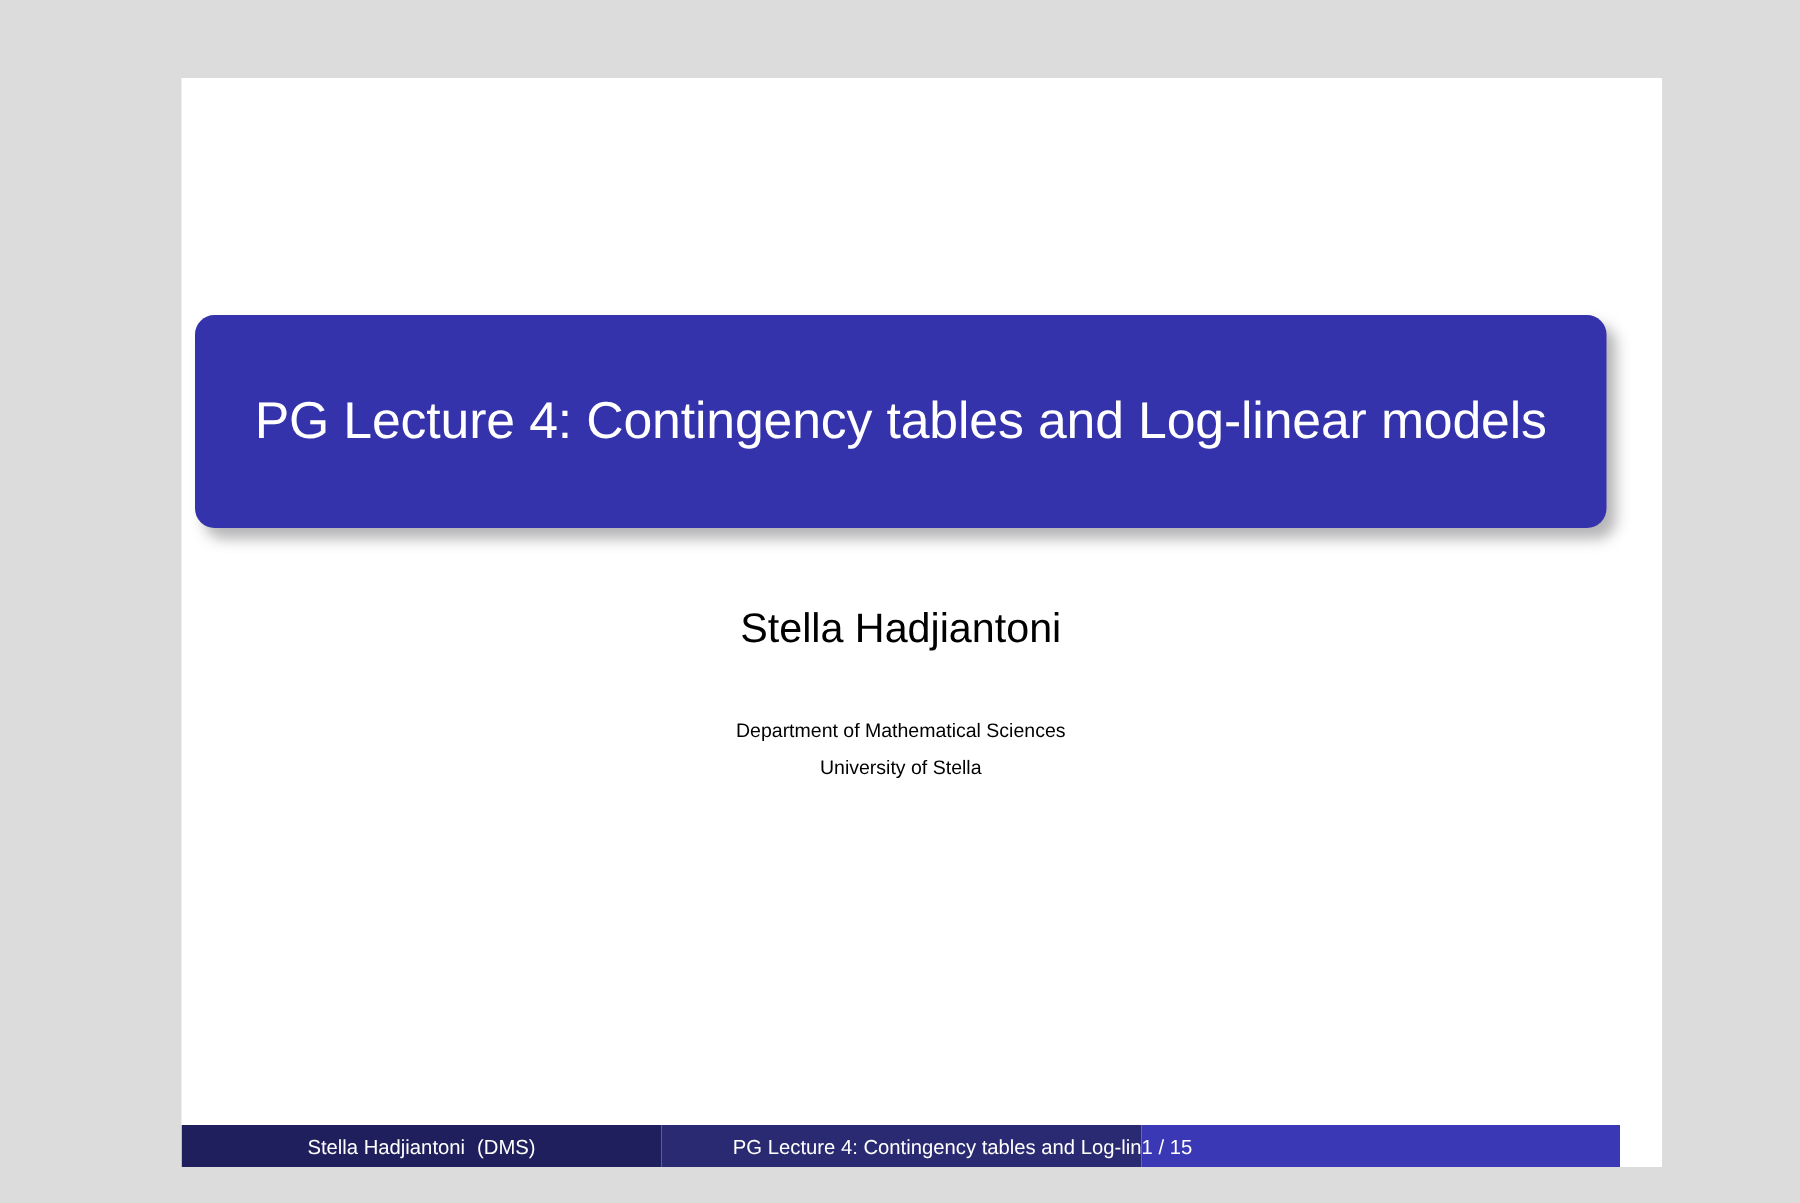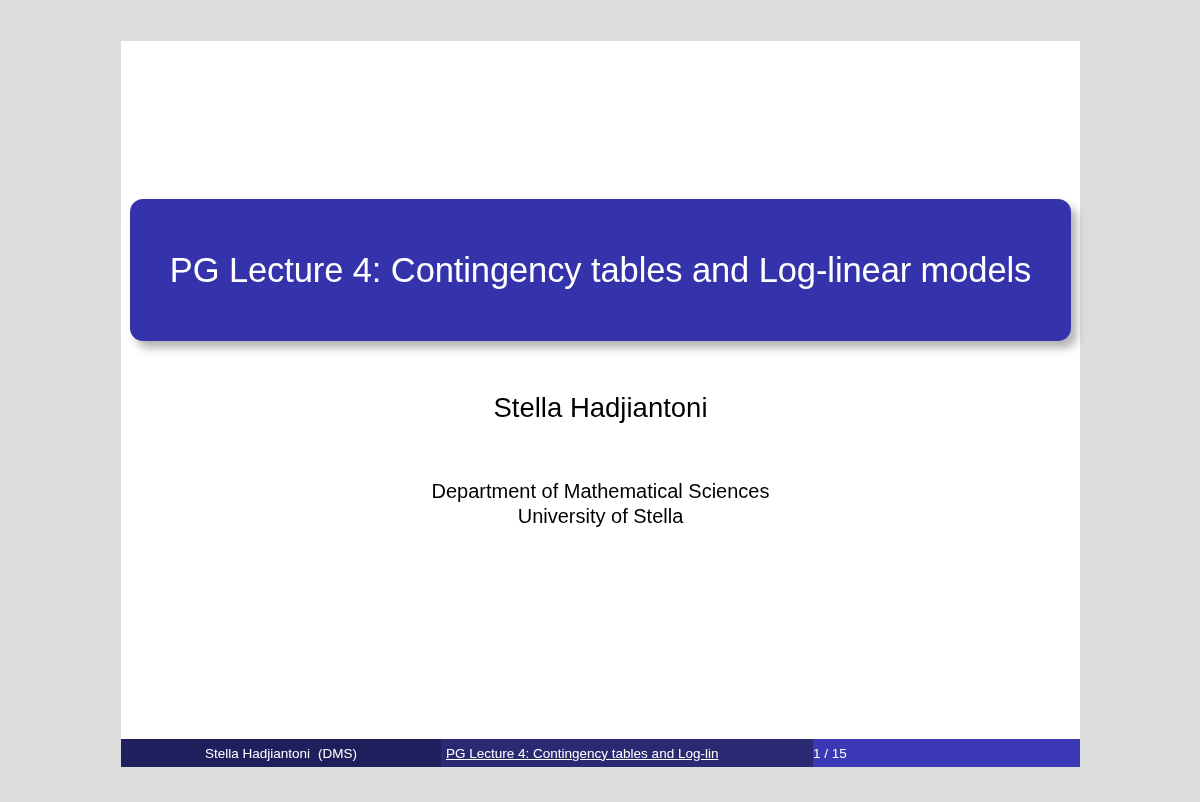--- a/index.html
+++ b/index.html
@@ -12,24 +12,25 @@
     background: #dcdcdc;
     font-family: "Liberation Sans", sans-serif;
     overflow: hidden;
     position: relative;
   }
 
   
   #slide-viewport {
     position: absolute;
     left: 121px;
-    top: 41px;
+    top: 52px;
     width: 959px;
     height: 726px;
     background: #ffffff;
+    padding-left: 28px;
   }
 
   
   #title-banner {
     position: absolute;
     left: 9px;
     top: 158px;
     width: 941px;
     height: 142px;
     background: #3533ab;
@@ -57,22 +58,22 @@
     top: 350px;
     width: 959px;
     text-align: center;
   }
   #author-name {
     font-size: 27.5px;
     color: #000000;
     line-height: 34px;
   }
   #affiliation-block {
-    margin-top: 54px;
-    font-size: 20px;
+    margin-top: 38px;
+    font-size: 13px;
     color: #000000;
     line-height: 25px;
   }
 
   
   #footer-bar {
     position: absolute;
     left: 0;
     bottom: 0;
     width: 959px;
@@ -88,26 +89,25 @@
     white-space: nowrap;
     color: #ffffff;
     font-size: 13.5px;
   }
   #footer-author-seg {
     width: 320px;
     background: #1f1f5e;
     justify-content: center;
   }
   #footer-title-seg {
-    width: 372px;
+    width: 320px;
     background: #2a2a72;
-    justify-content: flex-start;
+    justify-content: flex-end;
     padding-left: 5px;
     box-sizing: border-box;
-    text-decoration: underline;
   }
   #footer-page-seg {
     flex: 1 1 auto;
     background: #3a38b4;
     justify-content: flex-start;
     padding-right: 16px;
     box-sizing: border-box;
   }
   .footer-author-gap {
     display: inline-block;

